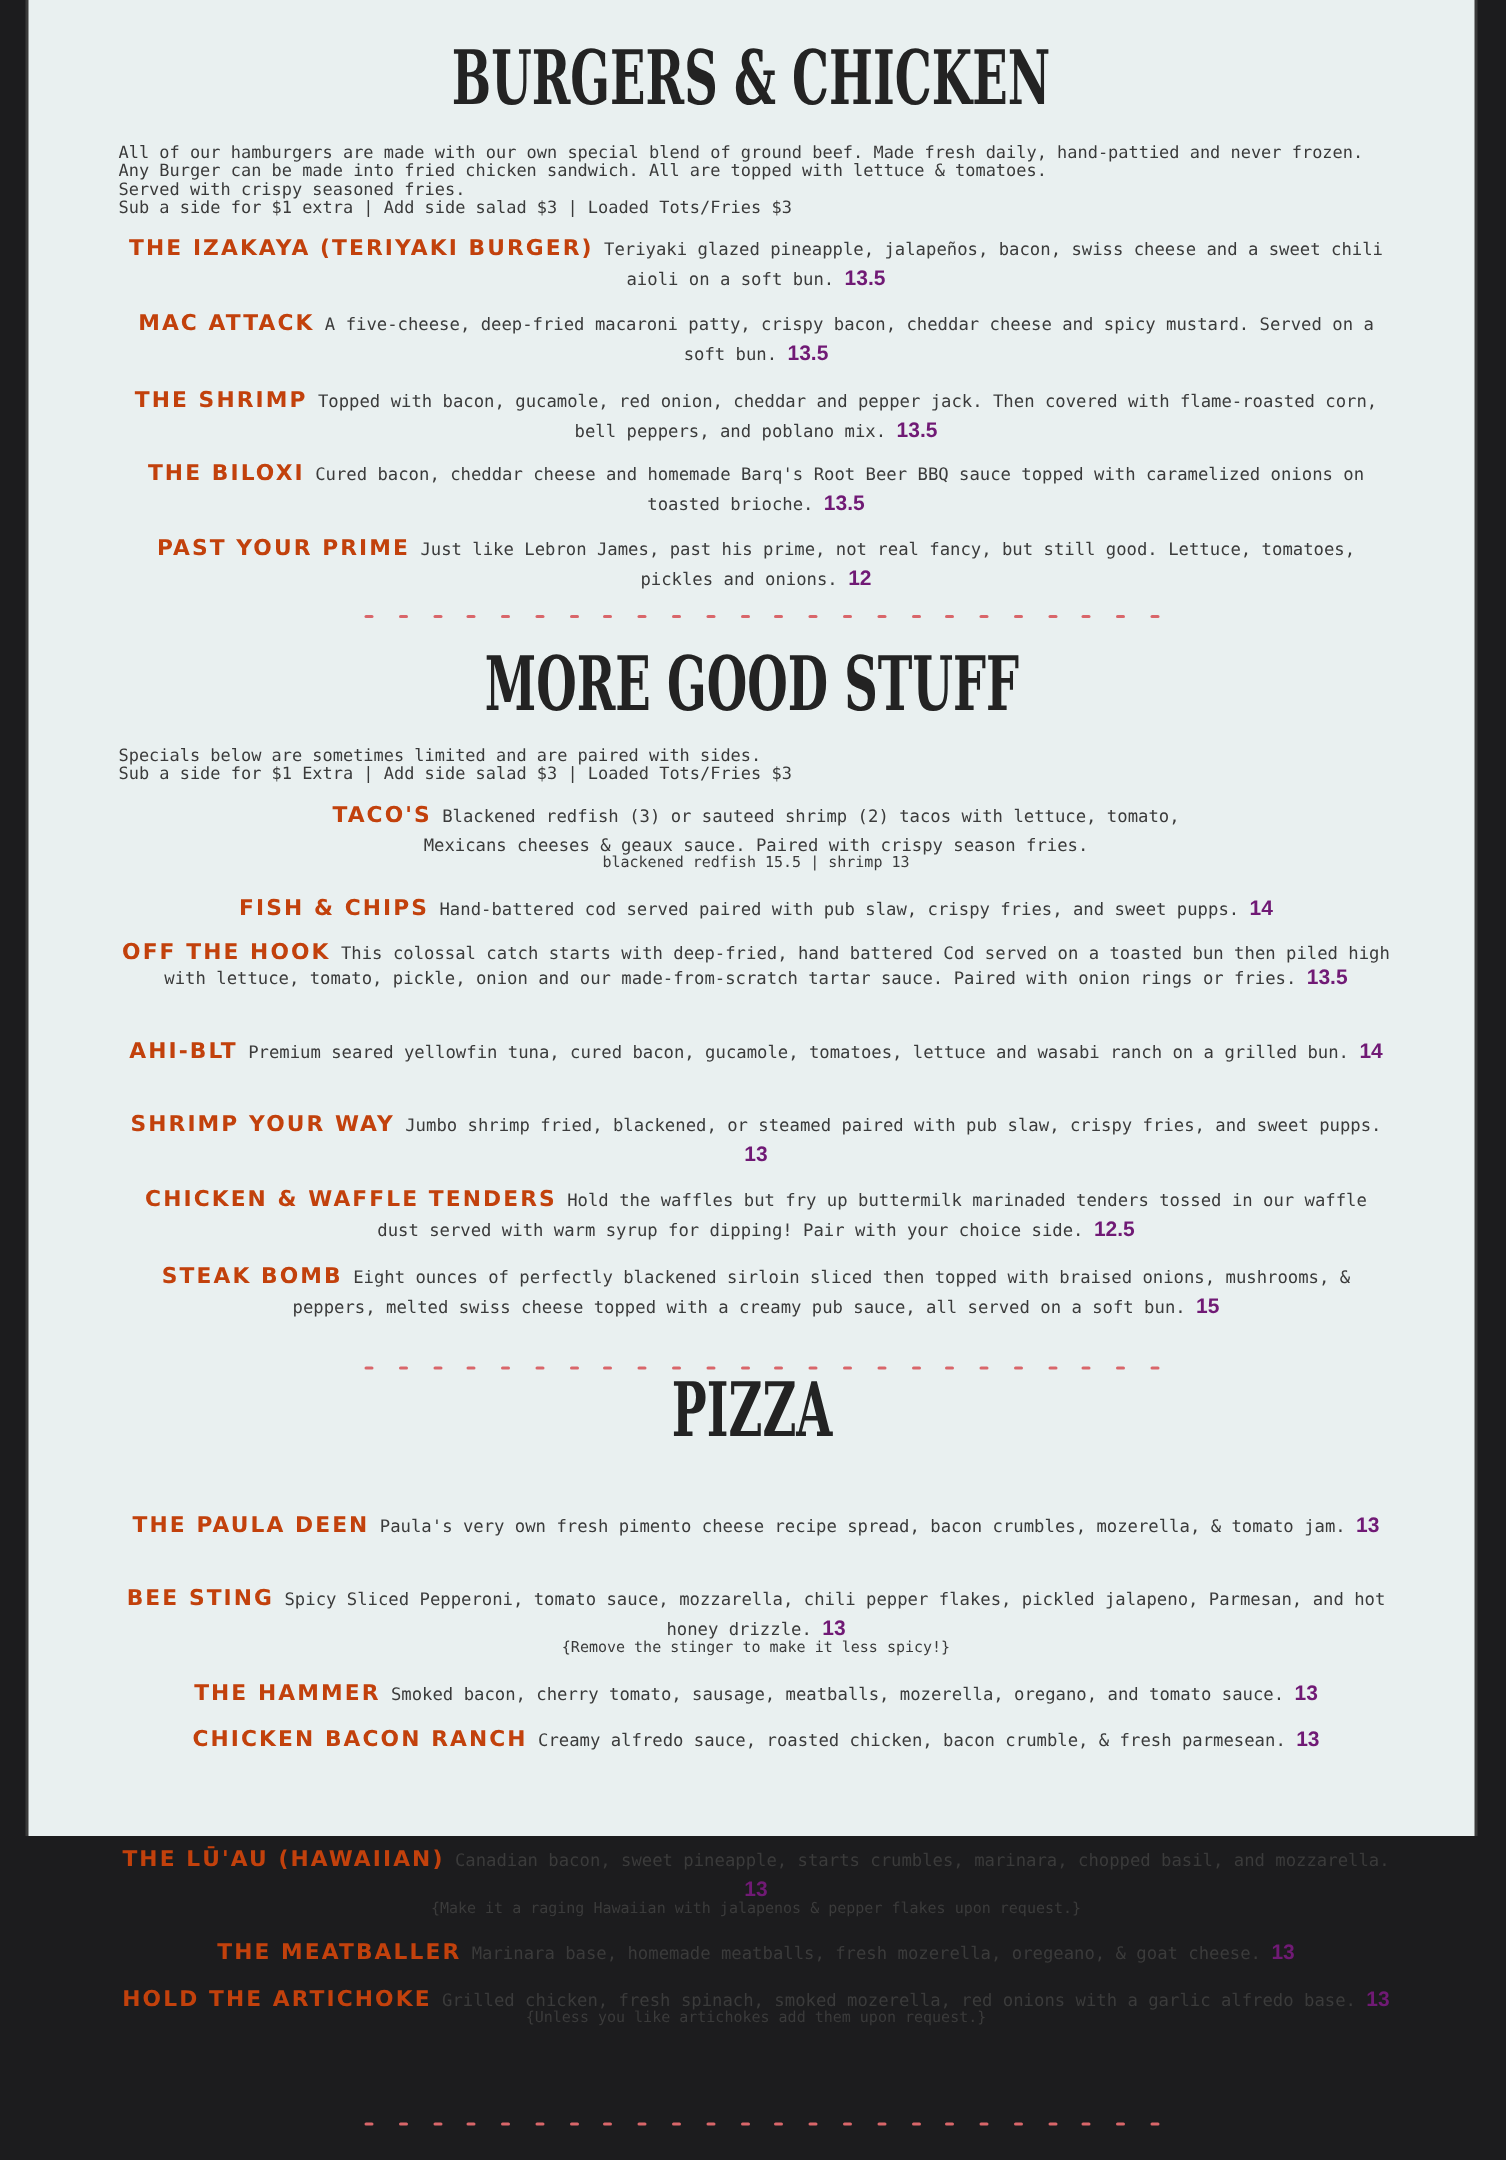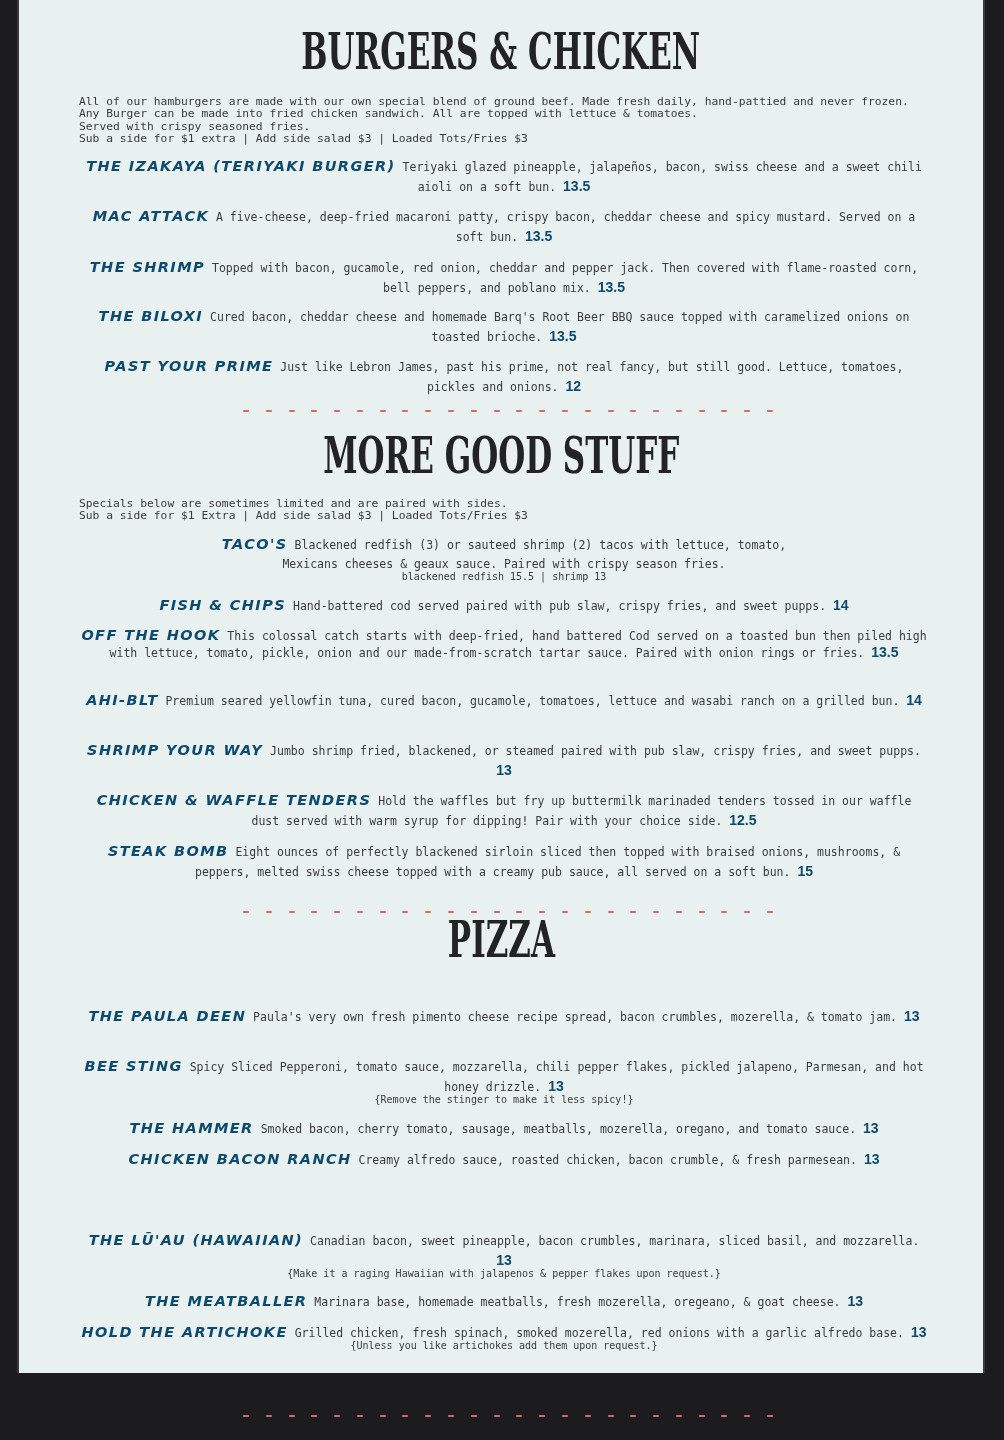--- a/index.html
+++ b/index.html
@@ -2,21 +2,21 @@
 <html><head>
 <meta charset="utf-8">
 <style>
   html, body { margin: 0; padding: 0; }
   body {
     width: 1004px; height: 1440px; overflow: hidden;
     background: #1c1c1e;
     position: relative;
   }
   .paper {
-    position: absolute; left: 19px; top: 0; width: 964px; height: 1373px;
+    position: absolute; left: 19px; top: 0; width: 964px; height: 1224px;
     background: #e9f0f0;
     box-shadow: -2px 0 0 #3a3a3a, 2px 0 0 #3a3a3a;
   }
   .section-title {
     position: absolute; left: 0; width: 964px; text-align: center;
     font-family: "DejaVu Serif", serif; font-weight: bold;
     color: #232323; font-size: 50px; line-height: 56px;
     letter-spacing: 0px;
   }
   .section-title span {
@@ -28,25 +28,25 @@
     font-family: "DejaVu Sans Mono", monospace; font-size: 11.3px;
     line-height: 12.3px; color: #3a3a3a;
   }
   .item {
     position: absolute; left: 62px; width: 846px; text-align: center;
     font-family: "DejaVu Sans Mono", monospace; font-size: 11.5px;
     line-height: 19px; color: #3b3b3b;
   }
   .item .name {
     font-family: "DejaVu Sans", sans-serif; font-weight: bold;
-    font-size: 14.5px; letter-spacing: 1.4px; color: #0c4a6e; font-style: italic;
+    font-size: 14.5px; letter-spacing: 1.4px; color: #c2410c;
   }
   .item .price {
     font-family: "Liberation Sans", sans-serif; font-weight: bold;
-    font-size: 14px; color: #0c4a6e;
+    font-size: 14px; color: #701a75;
   }
   .item .note {
     display: block; font-size: 10px; line-height: 12px; margin-top: -3px;
   }
   .sep {
     position: absolute; left: 224px; width: 530px; height: 6px;
     display: flex; justify-content: space-between; align-items: center;
   }
   .sep i {
     display: block; width: 6px; height: 2px; background: #d9666a;
@@ -205,21 +205,21 @@
     <span>Smoked bacon, cherry tomato, sausage, meatballs, mozerella, oregano, and tomato sauce.</span>
     <span class="price">13</span>
   </div>
   <div class="item" style="top:1150px">
     <span class="name">CHICKEN BACON RANCH</span>
     <span>Creamy alfredo sauce, roasted chicken, bacon crumble, &amp; fresh parmesean.</span>
     <span class="price">13</span>
   </div>
   <div class="item" style="top:1231px">
     <span class="name">THE LŪ'AU (HAWAIIAN)</span>
-    <span>Canadian bacon, sweet pineapple, bacon crumbles, marinara, sliced basil, and mozzarella.</span>
+    <span>Canadian bacon, sweet pineapple, starts crumbles, marinara, chopped basil, and mozzarella.</span>
     <span class="price">13</span>
     <span class="note">{Make it a raging Hawaiian with jalapenos &amp; pepper flakes upon request.}</span>
   </div>
   <div class="item" style="top:1292px">
     <span class="name">THE MEATBALLER</span>
     <span>Marinara base, homemade meatballs, fresh mozerella, oregeano, &amp; goat cheese.</span>
     <span class="price">13</span>
   </div>
   <div class="item" style="top:1323px">
     <span class="name">HOLD THE ARTICHOKE</span>

